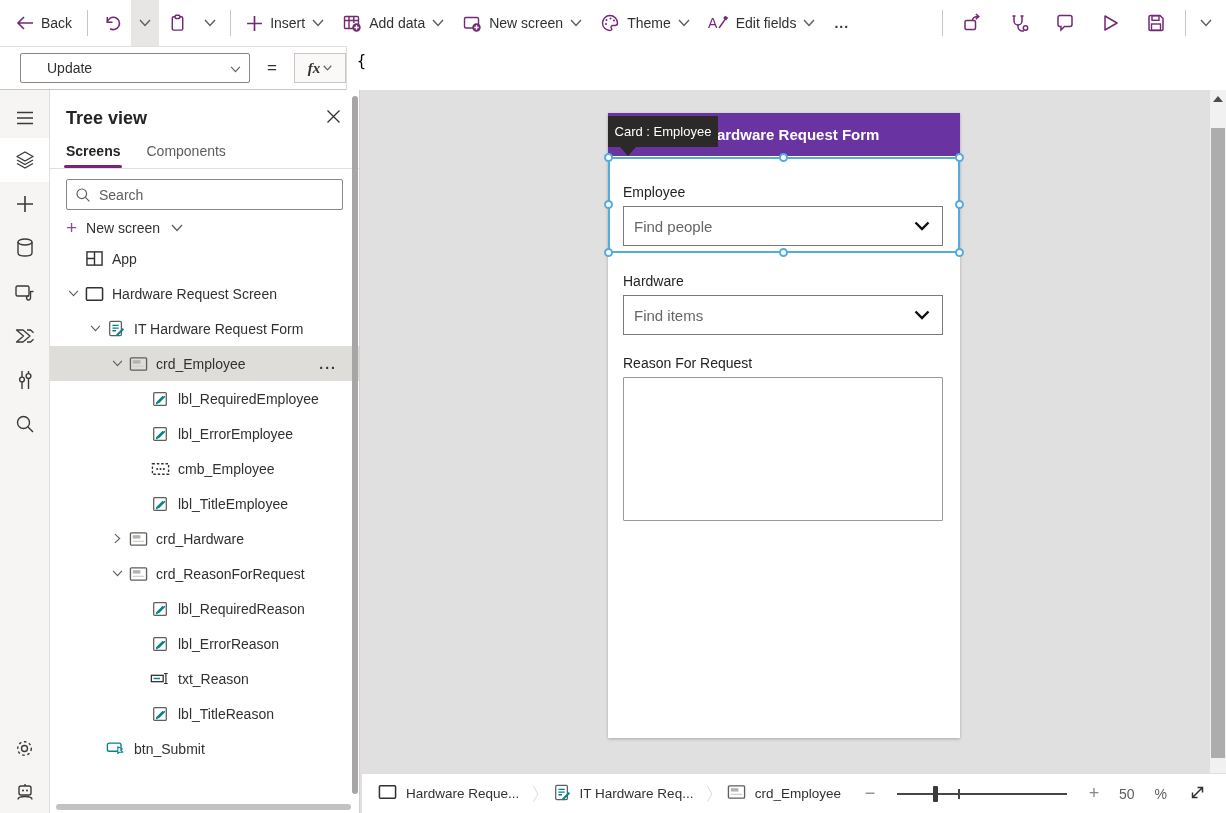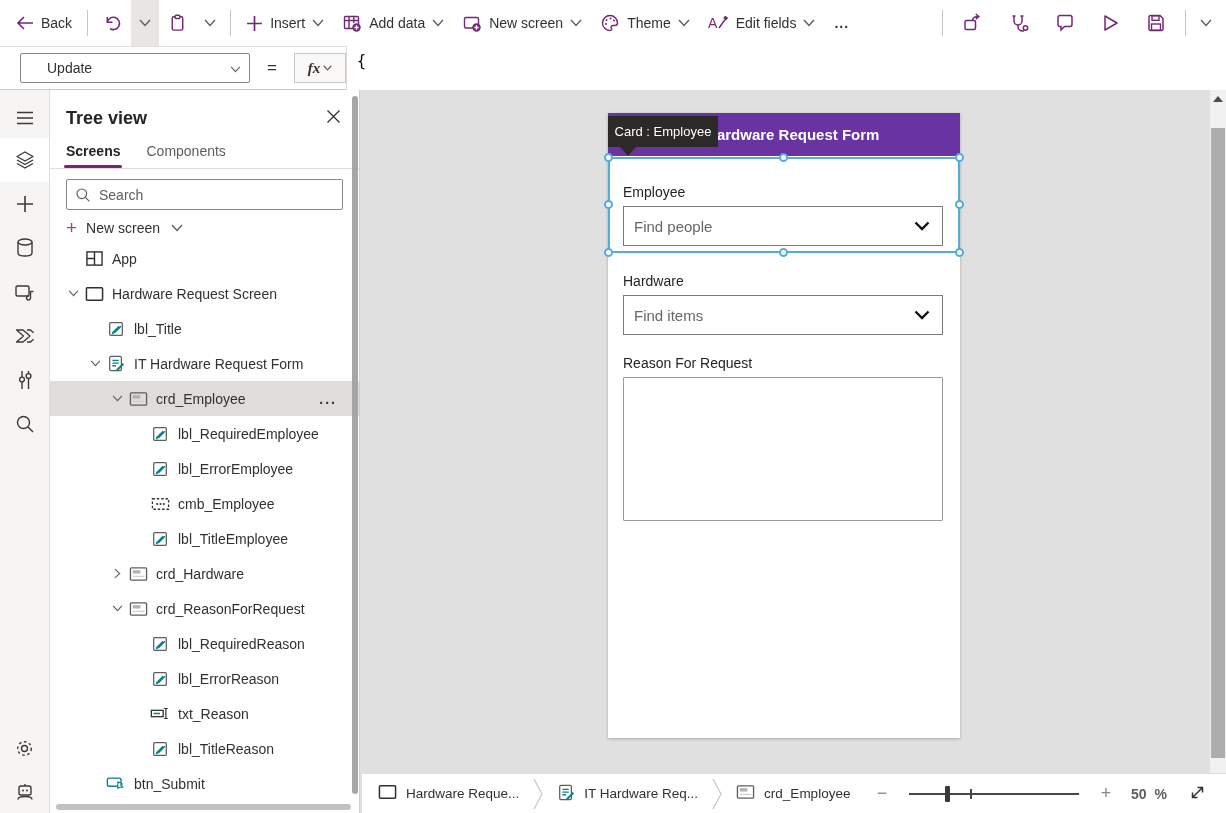--- a/index.html
+++ b/index.html
@@ -89,21 +89,21 @@
   .statusbar { position:absolute; left:362px; top:773px; width:864px; height:40px; background:#fff; border-top:1px solid #e1dfdd; display:flex; align-items:center; font-size:13.5px; color:#323130; }
   .crumb { display:flex; align-items:center; gap:9px; padding:0 14px; cursor:pointer; white-space:nowrap; }
   .crumb:first-child { padding-left:16px; }
   .crumb-sep { color:#c8c6c4; }
   .zoom-controls { margin-left:auto; display:flex; align-items:center; margin-right:14px; }
   .zoom-minus,.zoom-plus { color:#8a8886; font-size:18px; width:30px; text-align:center; cursor:pointer; }
   .zoom-slider { position:relative; width:170px; height:18px; margin:0 12px; cursor:pointer; }
   .zoom-slider .track { position:absolute; top:8px; left:0; width:170px; height:2px; background:#484644; }
   .zoom-slider .tick { position:absolute; top:4px; left:61px; width:2px; height:10px; background:#484644; }
   .zoom-slider .thumb { position:absolute; top:1px; left:36px; width:5px; height:16px; background:#3b3a39; border-radius:1px; }
-  .zoom-pct { display:flex; gap:8px; color:#605e5c; margin:0 16px 0 10px; font-size:14px;font-weight:bold; }
+  .zoom-pct { display:flex; gap:20px; color:#605e5c; margin:0 16px 0 10px; font-size:14px; }
   .expand-btn { color:#323130; cursor:pointer; padding:0 6px; }
 </style>
 </head>
 <body>
 
 <div class="app">
 
   <div class="toolbar">
     <div class="tb-btn" style="padding-left:16px;">
       <svg width="18" height="14" viewBox="0 0 18 14" class="icon-purple">
@@ -374,31 +374,20 @@
               <svg width="11" height="7" viewBox="0 0 12 8">
                 <path d="M1 1 L6 6.5 L11 1" stroke="#605e5c" stroke-width="1.3" fill="none"></path>
               </svg>
             </span>
             <span class="t-icon">
               <svg width="19" height="16" viewBox="0 0 20 16">
                 <rect x="1.5" y="1.5" width="17" height="13" rx="1" stroke="#323130" stroke-width="1.6" fill="none"></rect>
               </svg>
             </span>
             <span class="t-label">Hardware Request Screen</span>
-          </div>
-          <div class="tree-row" style="padding-left: 34px;">
-            <span class="chev-slot"></span>
-            <span class="t-icon">
-              <svg width="18" height="18" viewBox="0 0 20 20">
-                <rect x="3" y="3" width="14" height="14" rx="1" stroke="#605e5c" stroke-width="1.4" fill="#fff"></rect>
-                <path d="M6 14.5 L13.5 7 M8 14.5 L15.5 7" stroke="#038387" stroke-width="1.6"></path>
-                <path d="M5.5 15 L7.5 15" stroke="#038387" stroke-width="1.6"></path>
-              </svg>
-            </span>
-            <span class="t-label">lbl_Title</span>
           </div>
           <div class="tree-row" style="padding-left: 34px;">
             <span class="chev-slot">
               <svg width="11" height="7" viewBox="0 0 12 8">
                 <path d="M1 1 L6 6.5 L11 1" stroke="#605e5c" stroke-width="1.3" fill="none"></path>
               </svg>
             </span>
             <span class="t-icon">
               <svg width="18" height="19" viewBox="0 0 20 20">
                 <rect x="3" y="2" width="13" height="16" rx="1.5" stroke="#605e5c" stroke-width="1.4" fill="#fff"></rect>

